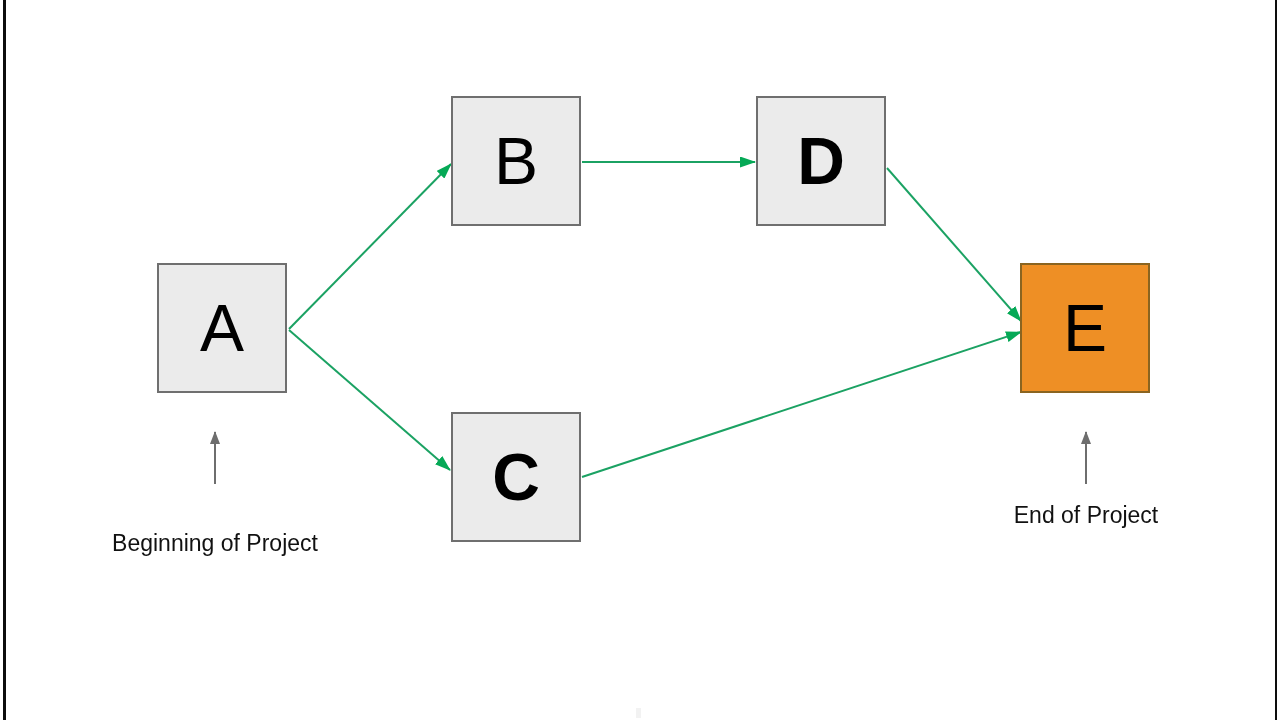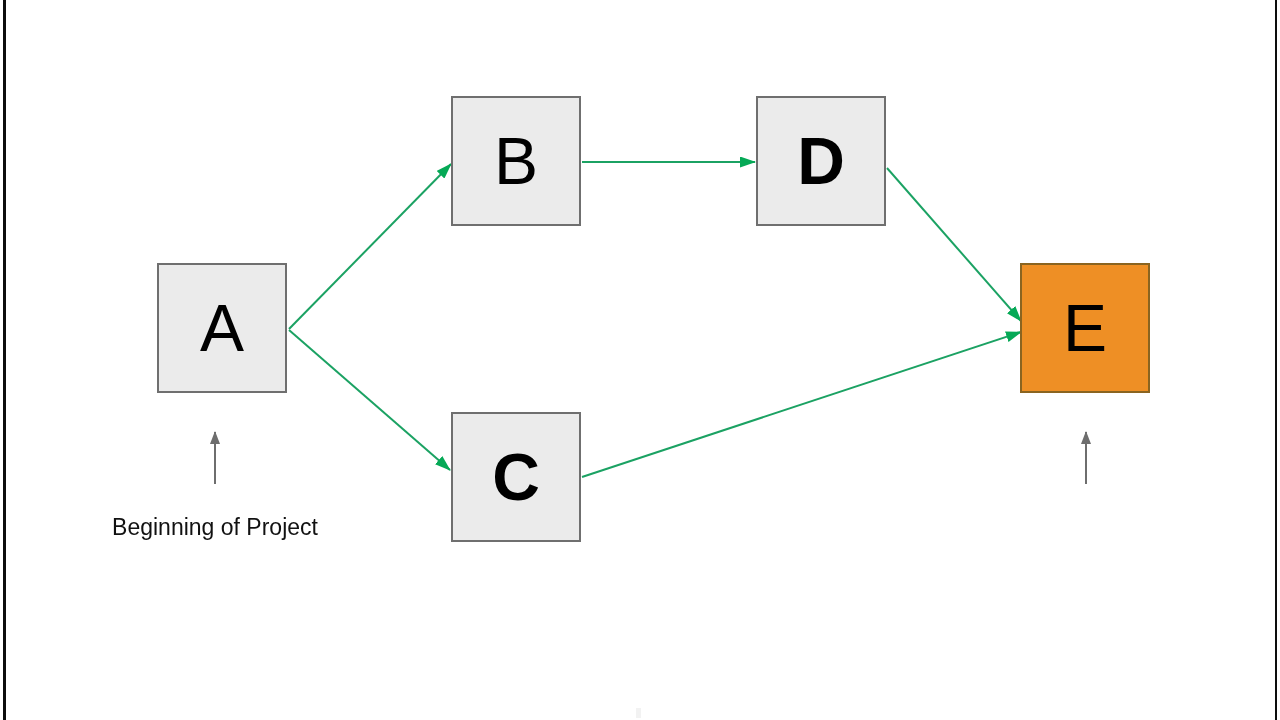--- a/index.html
+++ b/index.html
@@ -62,21 +62,21 @@
   .node-c { left: 451px; top: 412px; }
   .node-d { left: 756px; top: 96px;  }
   .node-e { left: 1020px; top: 263px; }
   .caption {
     position: absolute;
     transform: translateX(-50%);
     font-size: 23px;
     color: var(--caption, #111111);
     white-space: nowrap;
   }
-  .caption.begin { left: 215px;  top: 514px; }
+  .caption.begin { left: 215px;  top: 530px; }
   .caption.end   { left: 1086px; top: 502px; }
   .bottom-tick {
     position: absolute;
     left: 636px;
     top: 708px;
     width: 5px;
     height: 10px;
     background: #f2f2f2;
   }
 </style>
@@ -118,16 +118,17 @@
     <span class="node-label bold">C</span>
   </div>
   <div class="node node-d">
     <span class="node-label bold">D</span>
   </div>
   <div class="node node-e end-node">
     <span class="node-label">E</span>
   </div>
 
   <div class="caption begin">Beginning of Project</div>
+  <div class="caption end">End of Project</div>
 
   <div class="bottom-tick"></div>
 
 </div>
 
 </body></html>

